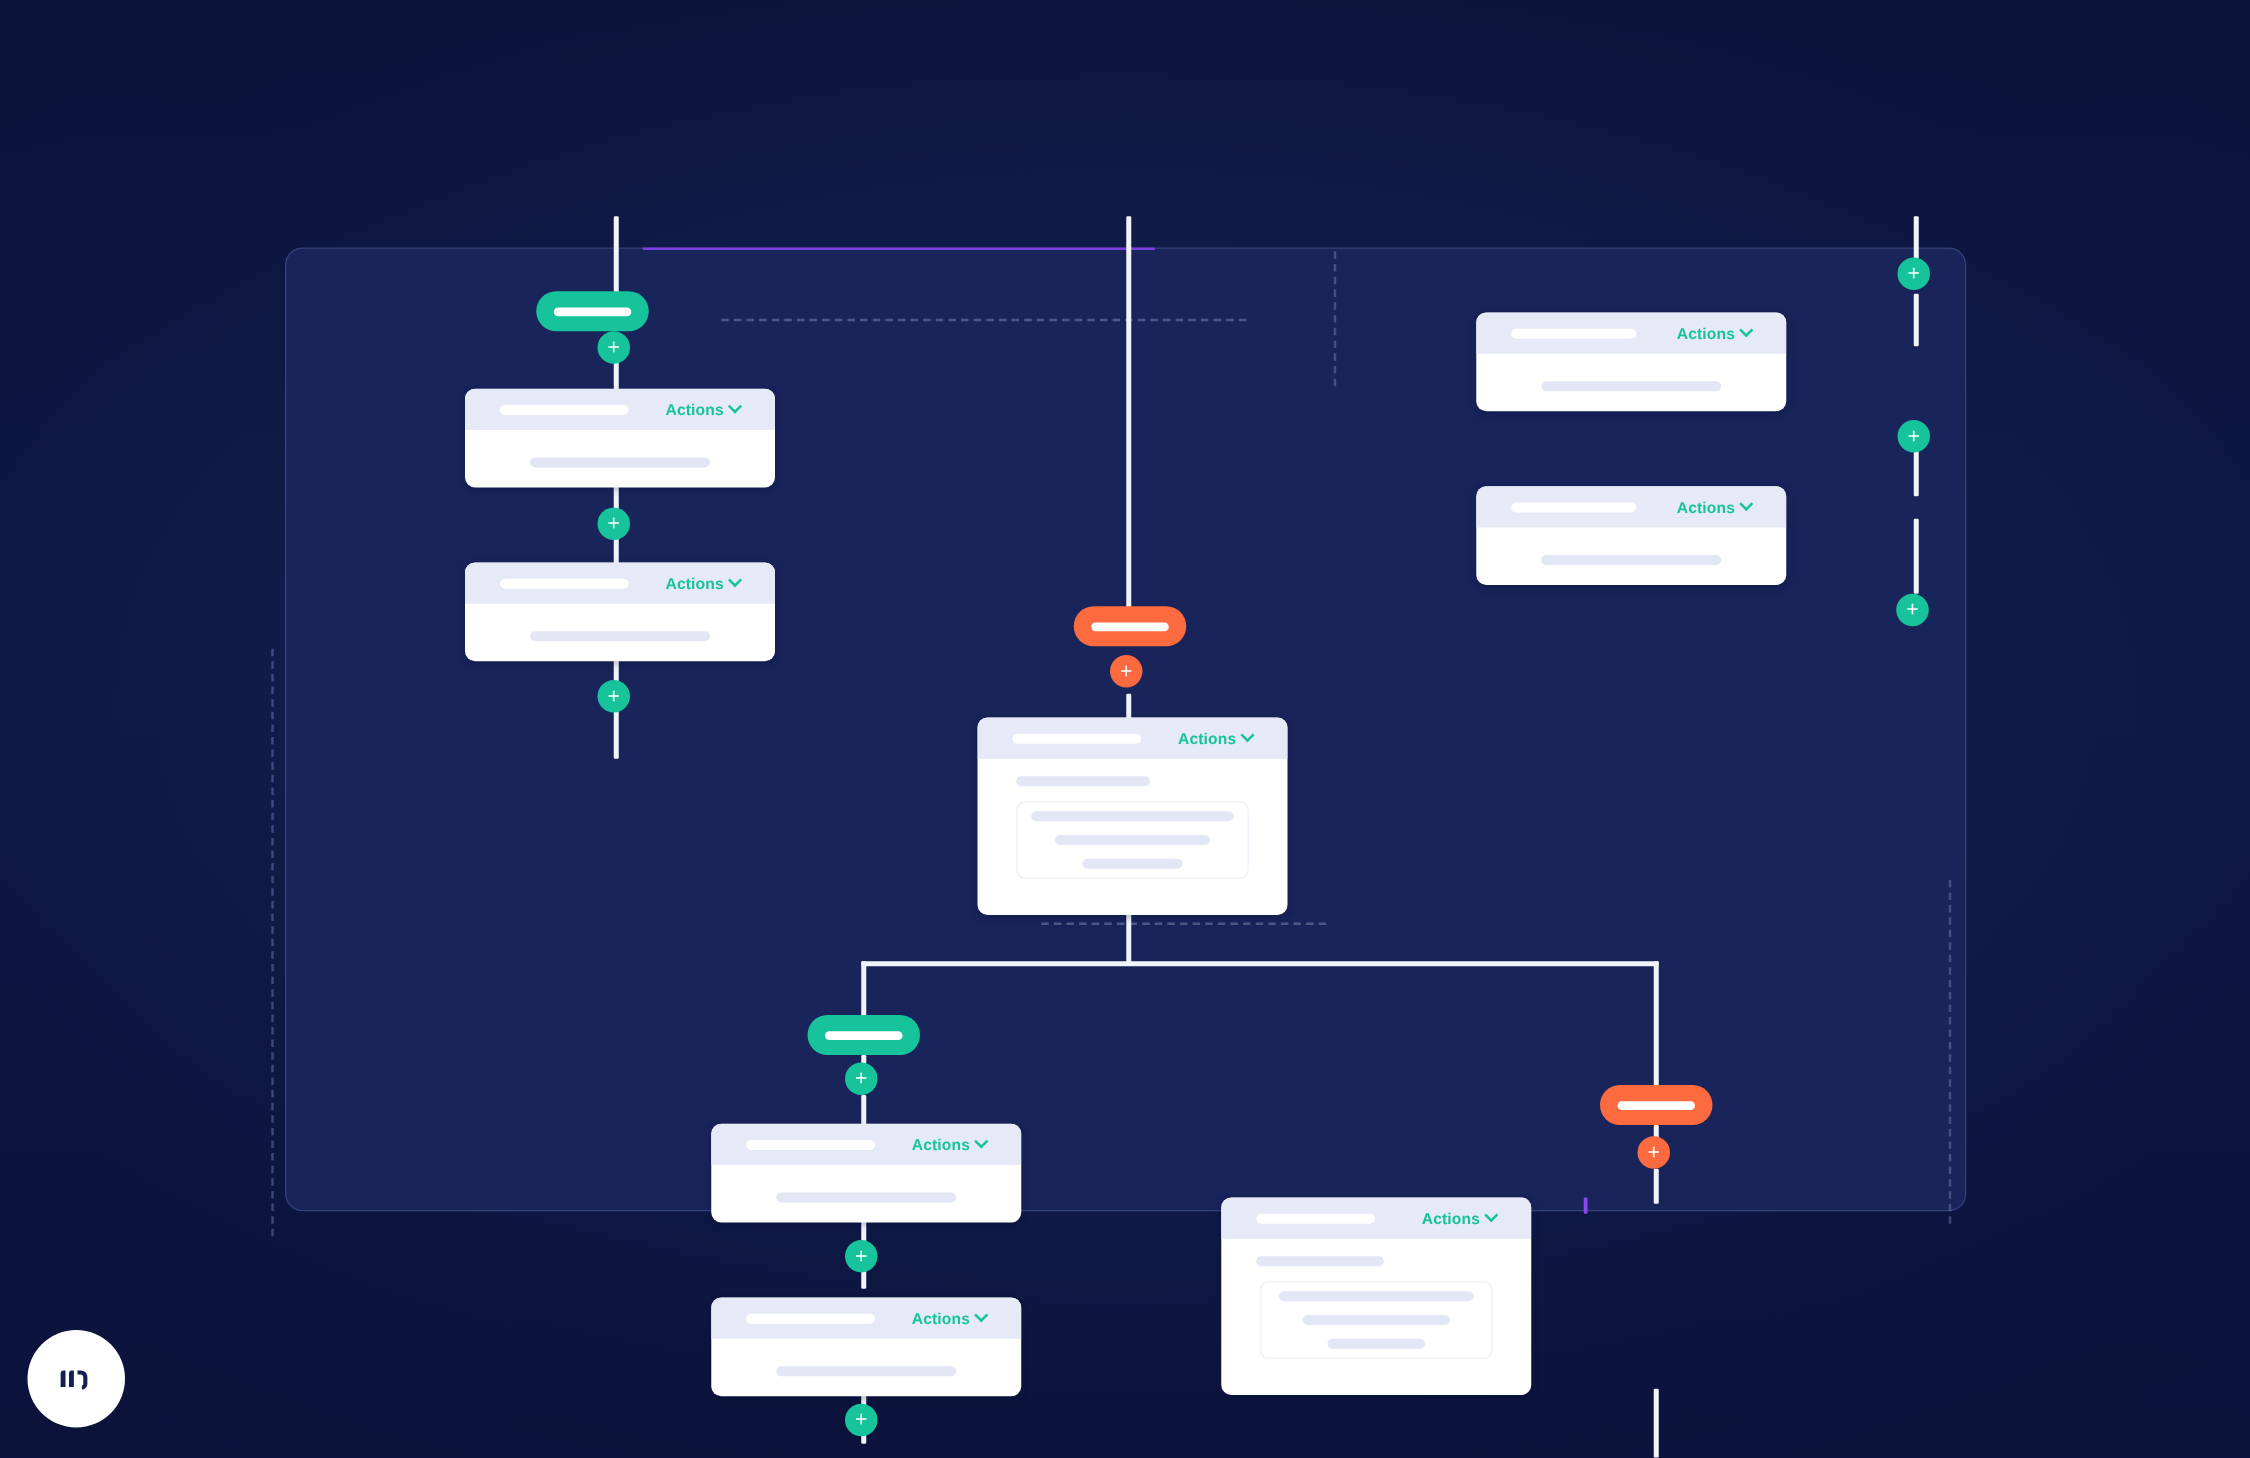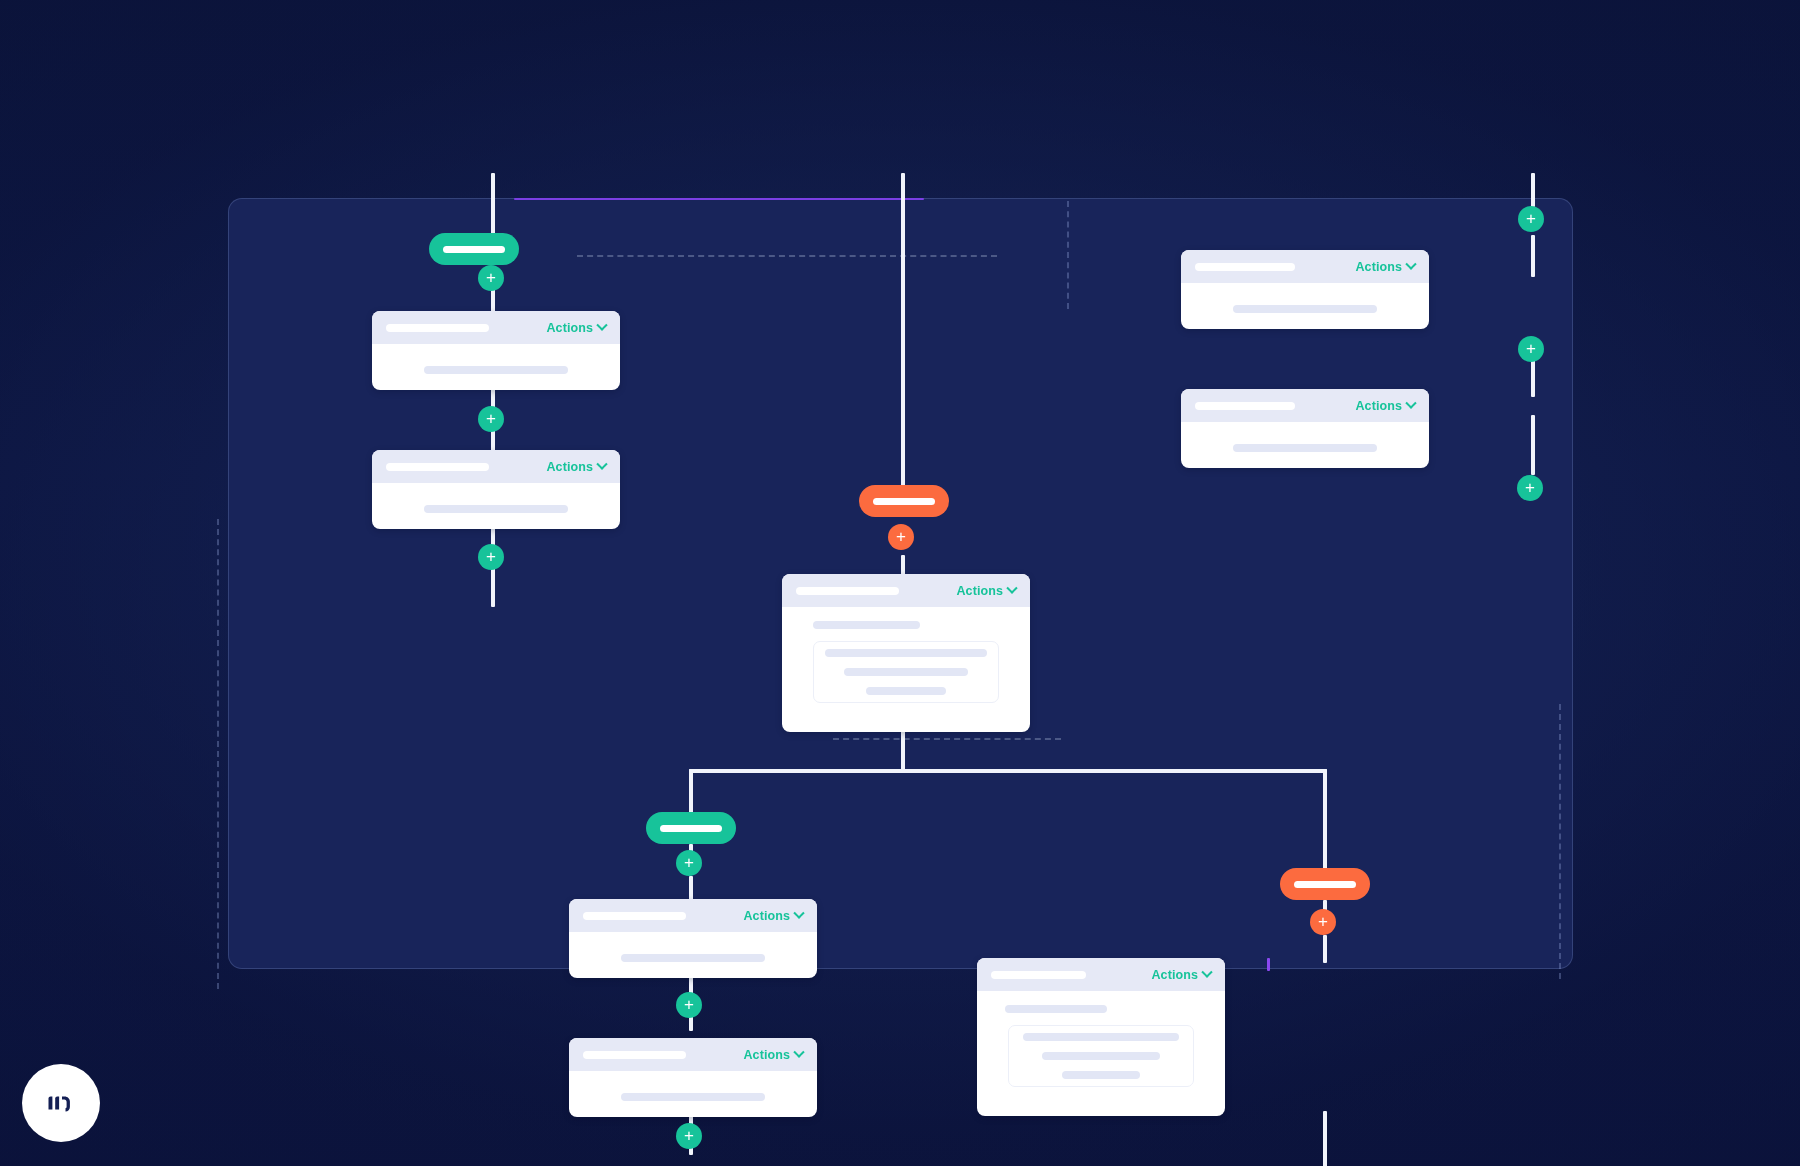--- a/index.html
+++ b/index.html
@@ -138,21 +138,21 @@
     overflow: hidden;
     z-index: 5;
     box-shadow: 0 2px 6px rgba(5,12,40,0.25);
   }
   .card-header {
     height: 33px;
     background: #e6e9f6;
     display: flex;
     align-items: center;
     justify-content: space-between;
-    padding: 0 14px;
+    padding: 0 28px;
   }
   .card-title-bar {
     height: 8px;
     border-radius: 4px;
     background: #ffffff;
   }
   .card-actions {
     display: flex;
     align-items: center;
     gap: 5px;

